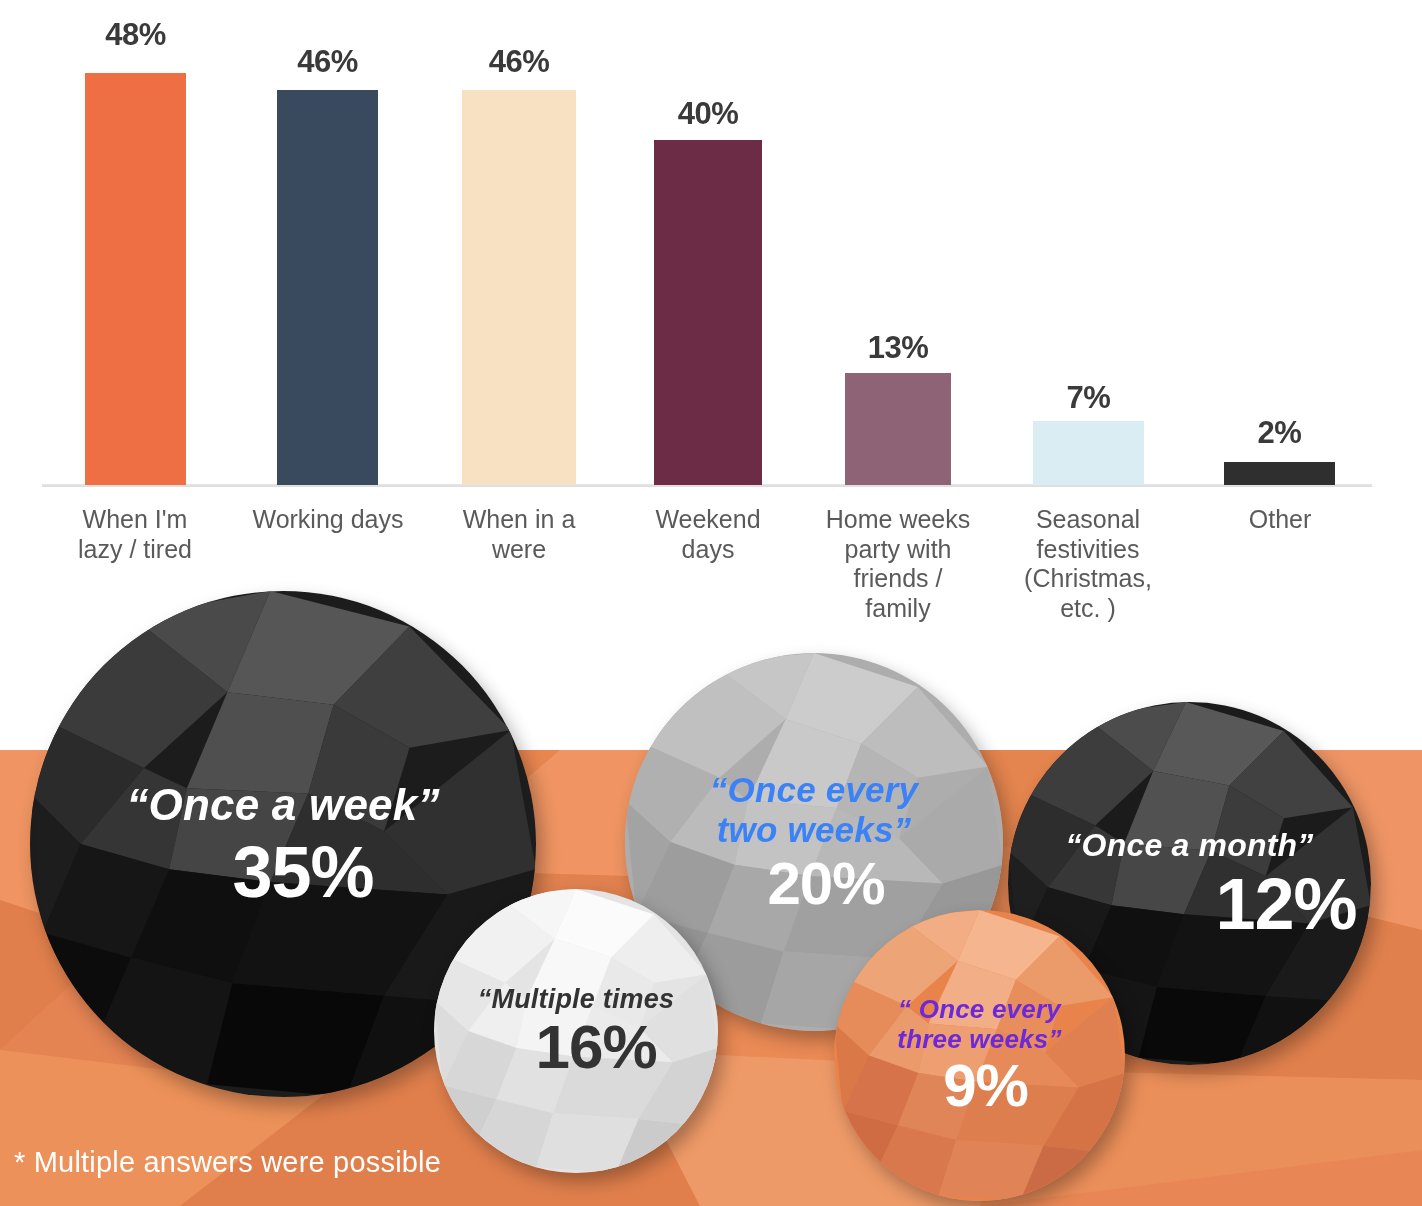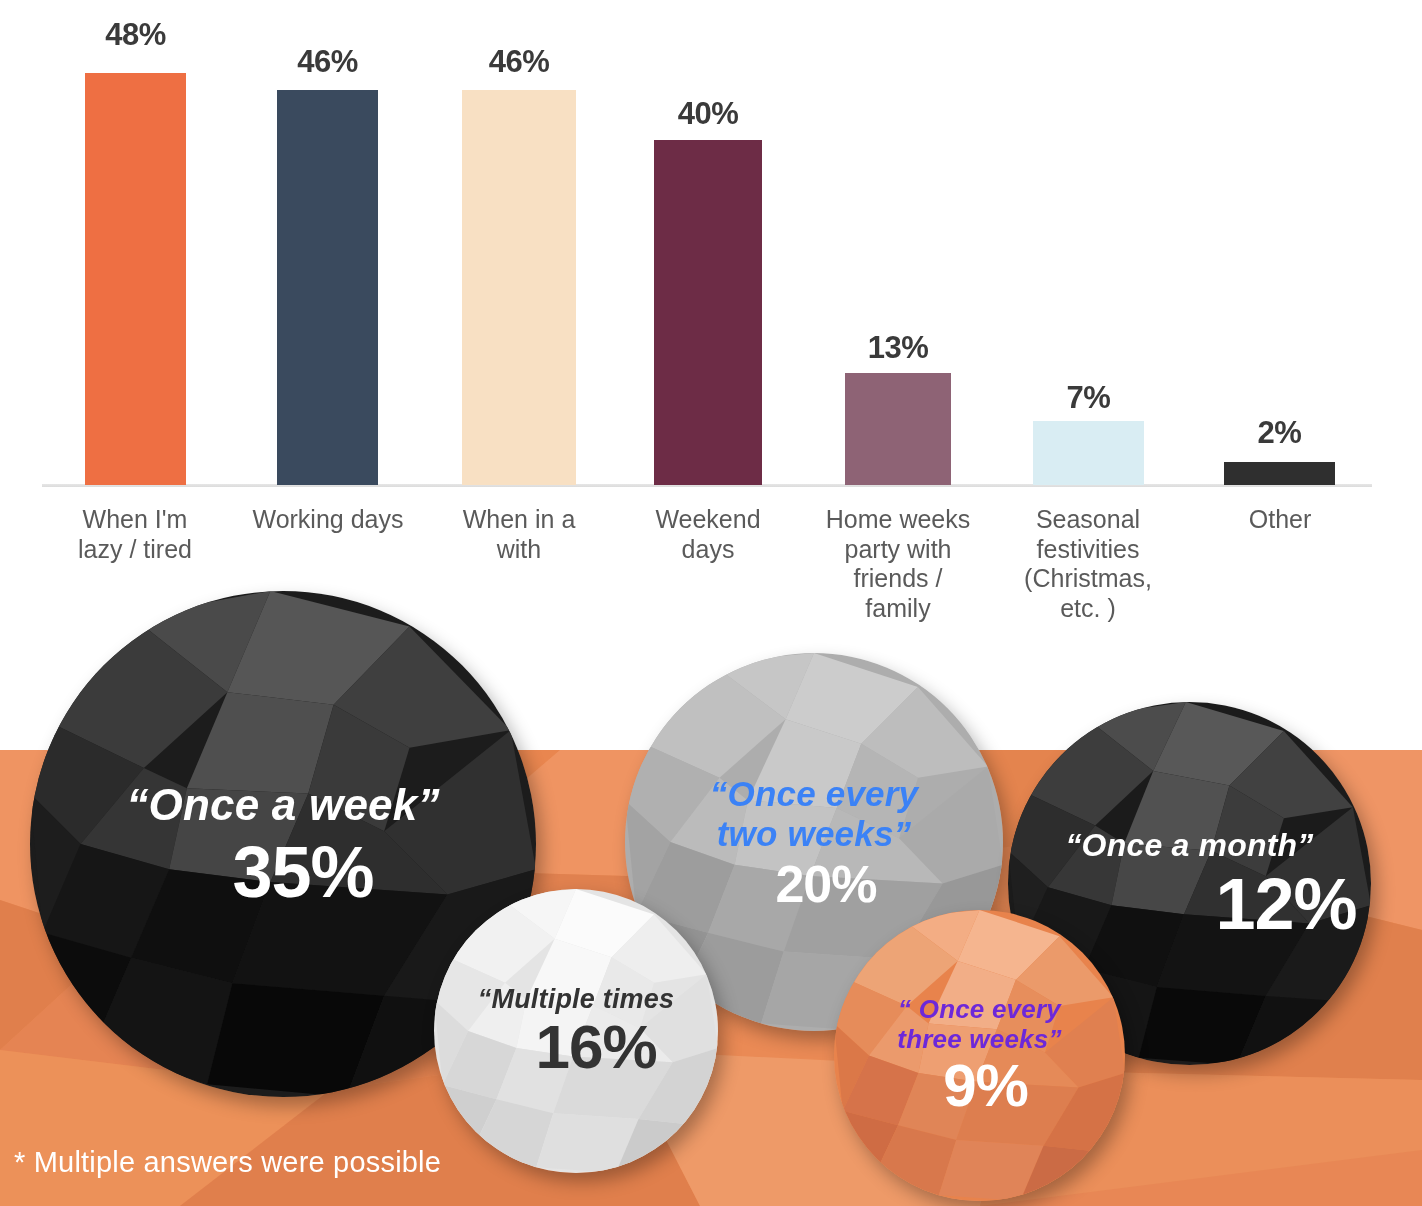--- a/index.html
+++ b/index.html
@@ -44,21 +44,21 @@
   .b-quote{font-style:italic;font-weight:bold;line-height:1.14;letter-spacing:0.2px;}
   .b-pct{font-weight:bold;line-height:1.0;letter-spacing:-1px;}
 
   
   #bub-week{left:30px;top:591px;width:506px;height:506px;}
   #bub-week .b-quote{font-size:44px;color:#ffffff;}
   #bub-week .b-pct{font-size:72px;color:#ffffff;margin-top:6px;padding-left:40px;}
 
   #bub-two{left:625px;top:653px;width:378px;height:378px;}
   #bub-two .b-quote{font-size:35px;color:#3b82f6;}
-  #bub-two .b-pct{font-size:52px;color:#ffffff;margin-top:4px;padding-left:24px;}
+  #bub-two .b-pct{font-size:60px;color:#ffffff;margin-top:4px;padding-left:24px;}
 
   #bub-month{left:1008px;top:702px;width:363px;height:363px;}
   #bub-month .b-quote{font-size:32px;color:#ffffff;}
   #bub-month .b-pct{font-size:72px;color:#ffffff;margin-top:4px;padding-left:26px;text-align:right;}
 
   #bub-multi{left:434px;top:889px;width:284px;height:284px;}
   #bub-multi .b-quote{font-size:27px;color:#333333;}
   #bub-multi .b-pct{font-size:62px;color:#333333;margin-top:2px;padding-left:40px;}
 
   #bub-three{left:834px;top:910px;width:291px;height:291px;}
@@ -117,21 +117,21 @@
     <div class="bar-label" style="left:228px;top:505px;width:200px;">
       <div>Working days</div>
     </div>
 
     <div class="bar-wrap" style="left:462px;width:114px;">
       <div class="bar-value" style="top:44px;">46%</div>
       <div class="bar-rect" style="height:395px;background:#f8e0c3;"></div>
     </div>
     <div class="bar-label" style="left:419px;top:505px;width:200px;">
       <div>When in a</div>
-      <div>with</div>
+      <div>were</div>
     </div>
 
     <div class="bar-wrap" style="left:654px;width:108px;">
       <div class="bar-value" style="top:96px;">40%</div>
       <div class="bar-rect" style="height:345px;background:#6d2c46;"></div>
     </div>
     <div class="bar-label" style="left:608px;top:505px;width:200px;">
       <div>Weekend</div>
       <div>days</div>
     </div>

